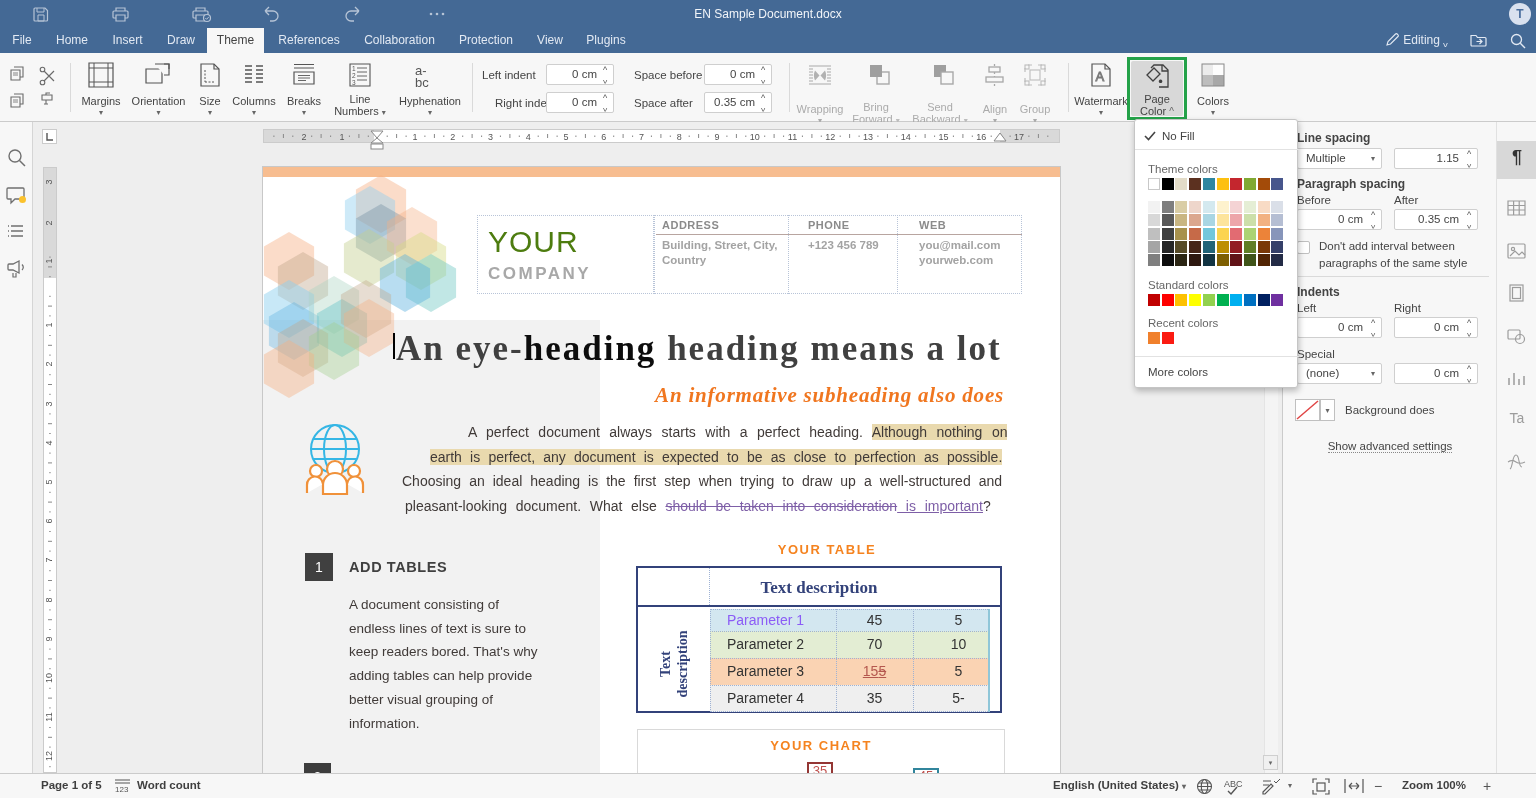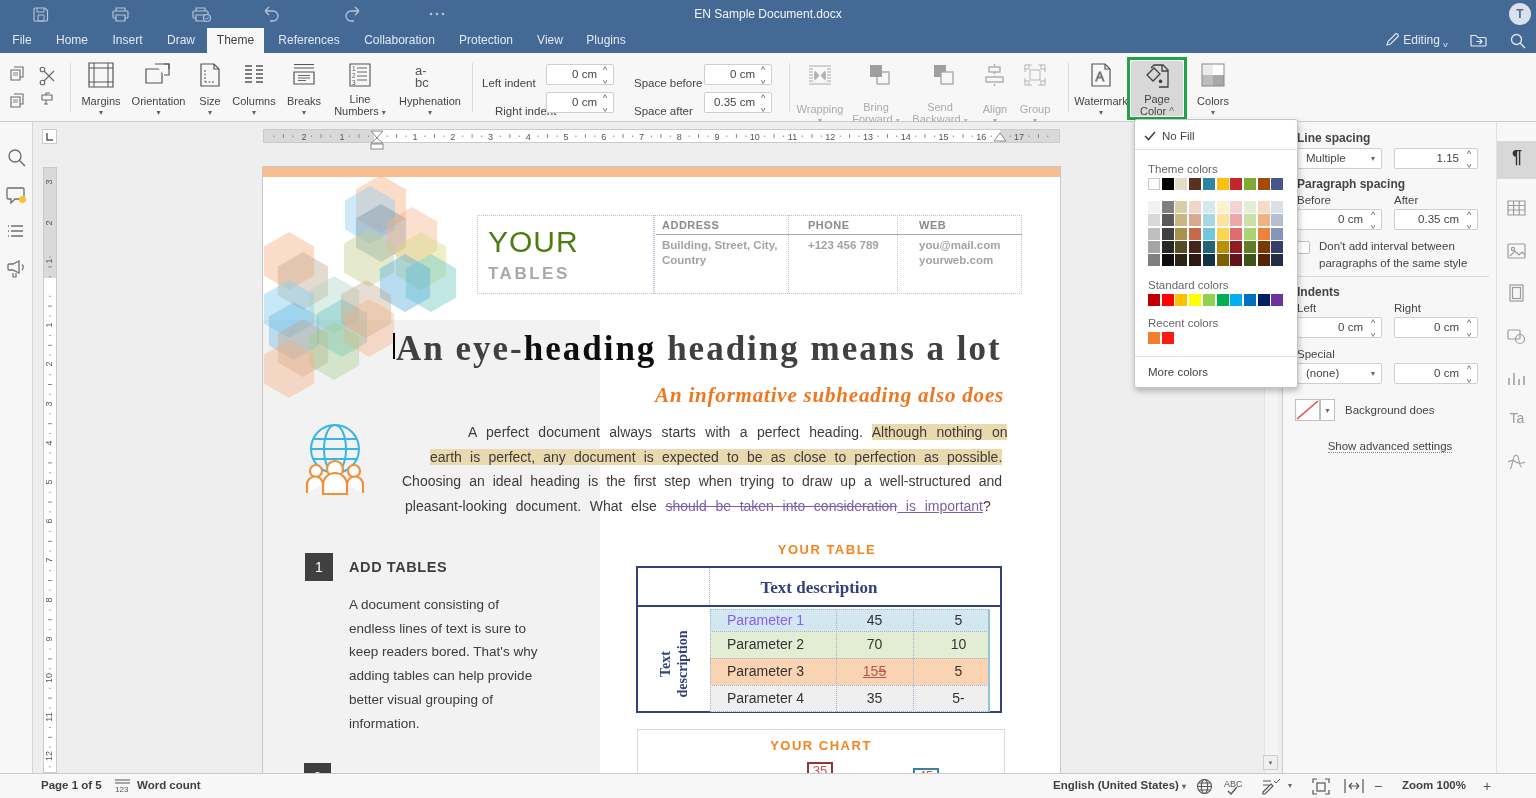--- a/index.html
+++ b/index.html
@@ -13,21 +13,21 @@
 #ribbon{left:0;top:53px;width:1536px;height:69px;background:#f7f7f7;border-bottom:1px solid #cbcbcb;}
 .rsep{position:absolute;top:10px;height:49px;width:1px;background:#dadada;}
 .rlabel{position:absolute;font-size:11px;color:#444;text-align:center;line-height:12px;}
 .rlabel.dis{color:#ababab;margin-top:8px;}
 .chev{font-size:8px;color:#666;}
 .numbox{position:absolute;width:68px;height:21px;background:#fff;border:1px solid #cfcfcf;border-radius:2px;font-size:11.5px;color:#444;line-height:19px;}
 .numbox .val{position:absolute;right:16px;top:0;}
 .spin{position:absolute;right:3px;top:1px;width:10px;height:17px;font-size:9px;color:#555;line-height:9px;text-align:center;}
 .spin::before{content:"^";display:block;height:9px;}
 .spin::after{content:"^";display:block;transform:rotate(180deg);height:9px;}
-.flabel{position:absolute;font-size:11.5px;color:#444;margin-top:8px;}
+.flabel{position:absolute;font-size:11.5px;color:#444;}
 
 #leftbar{left:0;top:122px;width:33px;height:651px;background:#f7f7f7;border-right:1px solid #d5d5d5;}
 #canvas{left:33px;top:122px;width:1249px;height:651px;background:#eee;overflow:hidden;}
 #rightpanel{left:1282px;top:122px;width:214px;height:651px;background:#f7f7f7;border-left:1px solid #cbcbcb;}
 #righticons{left:1496px;top:122px;width:40px;height:651px;background:#f7f7f7;border-left:1px solid #e1e1e1;}
 #statusbar{left:0;top:773px;width:1536px;height:25px;background:#f7f7f7;border-top:1px solid #cbcbcb;font-size:11.5px;color:#444;}
 
 #page{position:absolute;left:230px;top:45px;width:797px;height:610px;background:#fff;box-shadow:0 0 0 1px #c8c8c8;}
 
 #hruler{position:absolute;left:230px;top:7px;width:797px;height:14px;background:#fff;border:1px solid #cbcbcb;}
@@ -452,21 +452,21 @@
           <polygon points="96.1,152.5 71.0,167.0 45.9,152.5 45.9,123.5 71.0,109.0 96.1,123.5" fill="#a9d3c0" fill-opacity="0.39"></polygon>
           <polygon points="104.1,175.5 79.0,190.0 53.9,175.5 53.9,146.5 79.0,132.0 104.1,146.5" fill="#63c4c9" fill-opacity="0.42"></polygon>
           <polygon points="128.1,156.5 103.0,171.0 77.9,156.5 77.9,127.5 103.0,113.0 128.1,127.5" fill="#c0a78c" fill-opacity="0.39"></polygon>
           <polygon points="131.1,175.5 106.0,190.0 80.9,175.5 80.9,146.5 106.0,132.0 131.1,146.5" fill="#f5b083" fill-opacity="0.39"></polygon>
           <polygon points="65.1,195.5 40.0,210.0 14.9,195.5 14.9,166.5 40.0,152.0 65.1,166.5" fill="#c0a78c" fill-opacity="0.39"></polygon>
           <polygon points="96.1,198.5 71.0,213.0 45.9,198.5 45.9,169.5 71.0,155.0 96.1,169.5" fill="#a2cf8e" fill-opacity="0.39"></polygon>
           <polygon points="51.1,216.5 26.0,231.0 0.9,216.5 0.9,187.5 26.0,173.0 51.1,187.5" fill="#f5b083" fill-opacity="0.42"></polygon>
         </svg>
         <div style="position:absolute;left:214px;top:48px;width:177px;height:79px;border:1px dotted #b8c4d8;"></div>
         <div style="position:absolute;left:225px;top:58px;font-family:'Liberation Sans';font-weight:normal;font-size:30px;letter-spacing:1px;color:#4d7c0f;">YOUR</div>
-        <div style="position:absolute;left:225px;top:97px;font-weight:bold;font-size:17px;letter-spacing:2.5px;color:#a8a8a8;">TABLES</div>
+        <div style="position:absolute;left:225px;top:97px;font-weight:bold;font-size:17px;letter-spacing:2.5px;color:#a8a8a8;">COMPANY</div>
         <div style="position:absolute;left:391px;top:48px;width:368px;height:79px;border:1px dotted #b8c4d8;"></div>
         <div style="position:absolute;left:525px;top:48px;width:1px;height:79px;border-left:1px dotted #b8c4d8;"></div>
         <div style="position:absolute;left:634px;top:48px;width:1px;height:79px;border-left:1px dotted #b8c4d8;"></div>
         <div style="position:absolute;font-size:11px;font-weight:bold;color:#8b8b8b;letter-spacing:.5px;left:399px;top:52px;">ADDRESS</div>
         <div style="position:absolute;font-size:11px;font-weight:bold;color:#8b8b8b;letter-spacing:.5px;left:545px;top:52px;">PHONE</div>
         <div style="position:absolute;font-size:11px;font-weight:bold;color:#8b8b8b;letter-spacing:.5px;left:656px;top:52px;">WEB</div>
         <div style="position:absolute;left:393px;top:67px;width:366px;height:1px;background:#b8a5a0;"></div>
         <div style="position:absolute;font-size:11.5px;font-weight:bold;color:#a3a3a3;line-height:15px;left:399px;top:71px;">Building, Street, City,<br>Country</div>
         <div style="position:absolute;font-size:11.5px;font-weight:bold;color:#a3a3a3;line-height:15px;left:545px;top:71px;">+123 456 789</div>
         <div style="position:absolute;font-size:11.5px;font-weight:bold;color:#a3a3a3;line-height:15px;left:656px;top:71px;">you@mail.com<br>yourweb.com</div>

